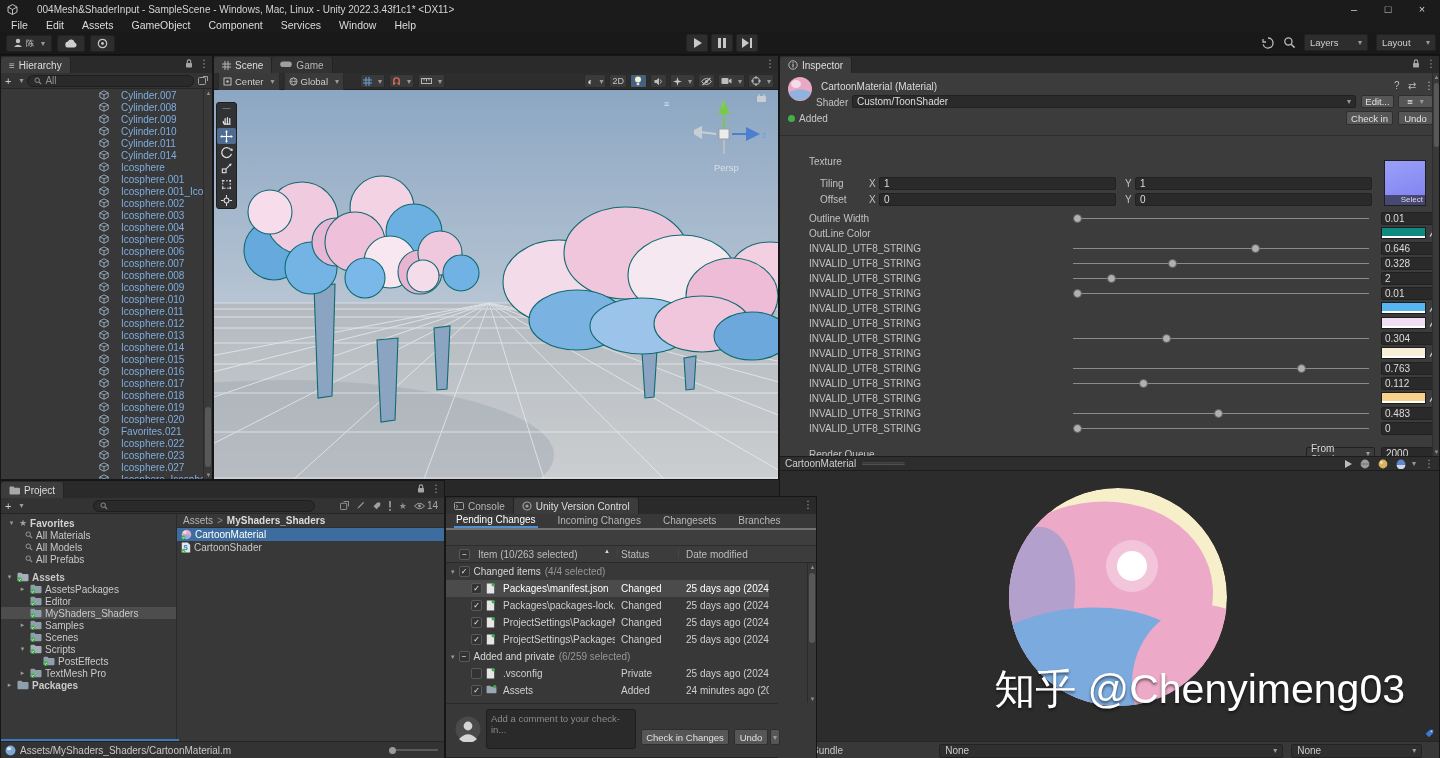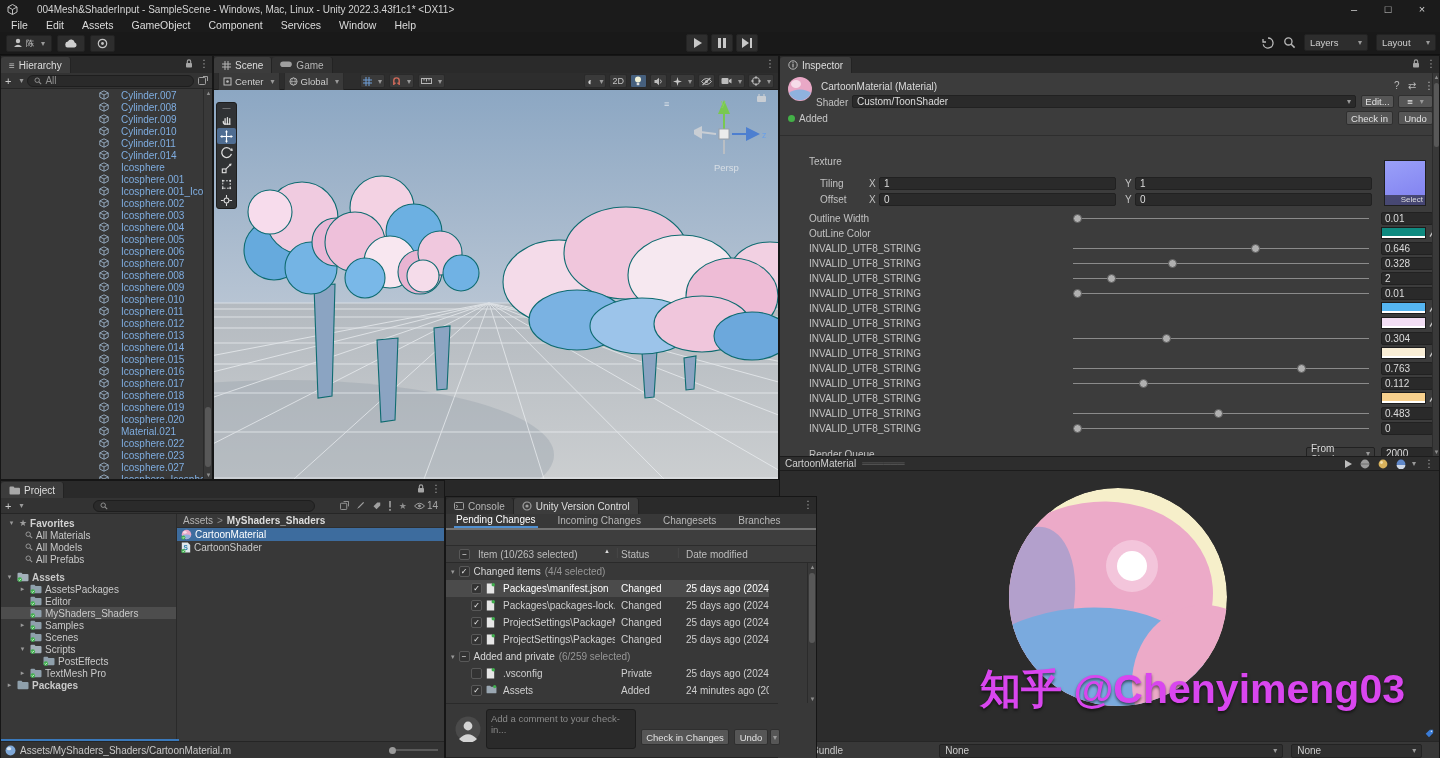--- a/index.html
+++ b/index.html
@@ -57,21 +57,21 @@
   .slhandle{position:absolute;top:-4px;width:9px;height:9px;border-radius:50%;background:#b0b0b0;border:1px solid #5e5e5e}
   .ipfield{position:absolute;left:601px;top:1px;width:52px;height:13px;background:#2a2a2a;border:1px solid #212121;border-radius:2px;color:#dcdcdc;padding:0 3px;line-height:11px}
   .ipswatch{position:absolute;left:601px;top:1px;width:45px;height:12px;border:1px solid #1c1c1c}
   .ipswatch .alpha{position:absolute;left:0;right:0;bottom:0;height:2px;background:#fff}
   .pipette{position:absolute;left:649px;top:2px}
   .ifield{background:#2a2a2a;border:1px solid #212121;border-radius:2px;height:13px;color:#dcdcdc;padding:0 4px;line-height:11px;position:absolute;top:0}
   .ibtn{background:#565656;border:1px solid #2f2f2f;border-radius:2px;color:#e2e2e2;display:flex;align-items:center;justify-content:center;font-size:9.5px}
   .prevbar{position:absolute;left:0;top:400px;width:659px;height:15px;background:#2d2d2d;border-top:1px solid #1c1c1c;border-bottom:1px solid #1c1c1c;display:flex;align-items:center;padding:0 5px;color:#d0d0d0}
   .prevbar .picons{margin-left:auto;display:flex;align-items:center;gap:8px}
   #preview-area{position:absolute;left:0;top:415px;width:659px;height:270px;background:#2c2c2c;overflow:hidden}
-  .watermark{position:absolute;right:34px;bottom:24px;font-size:41px;font-weight:bold;color:#d946ef;text-shadow:0 2px 3px rgba(0,0,0,.55);white-space:nowrap}
+  .watermark{position:absolute;right:34px;bottom:24px;font-size:41px;font-weight:normal;color:#ffffff;text-shadow:0 2px 3px rgba(0,0,0,.55);white-space:nowrap}
   .abrow{position:absolute;left:0;top:685px;width:659px;height:18px;background:#383838;border-top:1px solid #262626;display:flex;align-items:center}
   .absel{background:#2f2f2f;border:1px solid #232323;border-radius:2px;height:14px;display:flex;align-items:center;justify-content:space-between;padding:0 5px;color:#cccccc}
   
   .trow,.frow,.favrow{height:12px;display:flex;align-items:center;gap:3px;white-space:nowrap;color:#c9c9c9}
   .trow.sel{background:#4d4d4d}
   .caret{width:9px;font-size:7px;color:#9a9a9a;text-align:center;flex:0 0 9px}
   .frow{height:13px;padding-left:4px}
   .frow.sel{background:#3d6c9e;color:#fff}
   .crumbs{height:14px;display:flex;align-items:center;gap:4px;padding-left:6px;color:#b5b5b5;background:#383838;border-bottom:1px solid #2e2e2e}
   .pfooter{position:absolute;left:0;top:260px;width:443px;height:17px;background:#333;border-top:1px solid #252525;display:flex;align-items:center;gap:4px;padding:0 4px;color:#c9c9c9}
@@ -442,21 +442,21 @@
             </svg>
           </span>
           <span class="hlabel">Icosphere.020</span>
         </div>
         <div class="hrow">
           <span>
             <svg width="10" height="10" viewBox="0 0 10 10">
               <path d="M5 0.8 L9.2 2.9 V7.1 L5 9.2 L0.8 7.1 V2.9 Z M0.8 2.9 L5 5 L9.2 2.9 M5 5 V9.2" fill="none" stroke="#9ab0c6" stroke-width="0.9"></path>
             </svg>
           </span>
-          <span class="hlabel">Material.021</span>
+          <span class="hlabel">Favorites.021</span>
         </div>
         <div class="hrow">
           <span>
             <svg width="10" height="10" viewBox="0 0 10 10">
               <path d="M5 0.8 L9.2 2.9 V7.1 L5 9.2 L0.8 7.1 V2.9 Z M0.8 2.9 L5 5 L9.2 2.9 M5 5 V9.2" fill="none" stroke="#9ab0c6" stroke-width="0.9"></path>
             </svg>
           </span>
           <span class="hlabel">Icosphere.022</span>
         </div>
         <div class="hrow">

